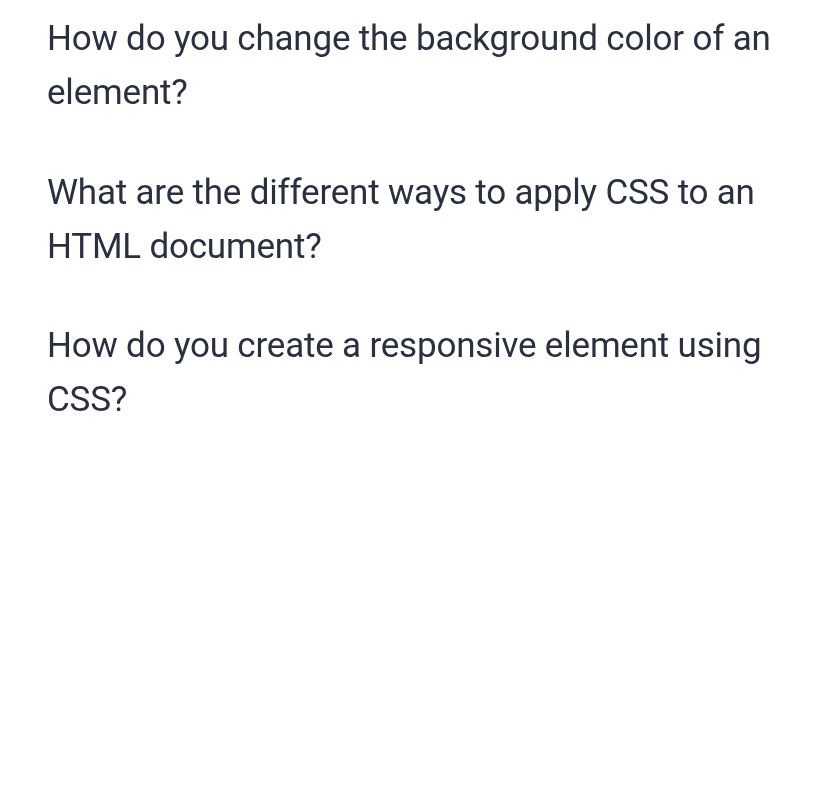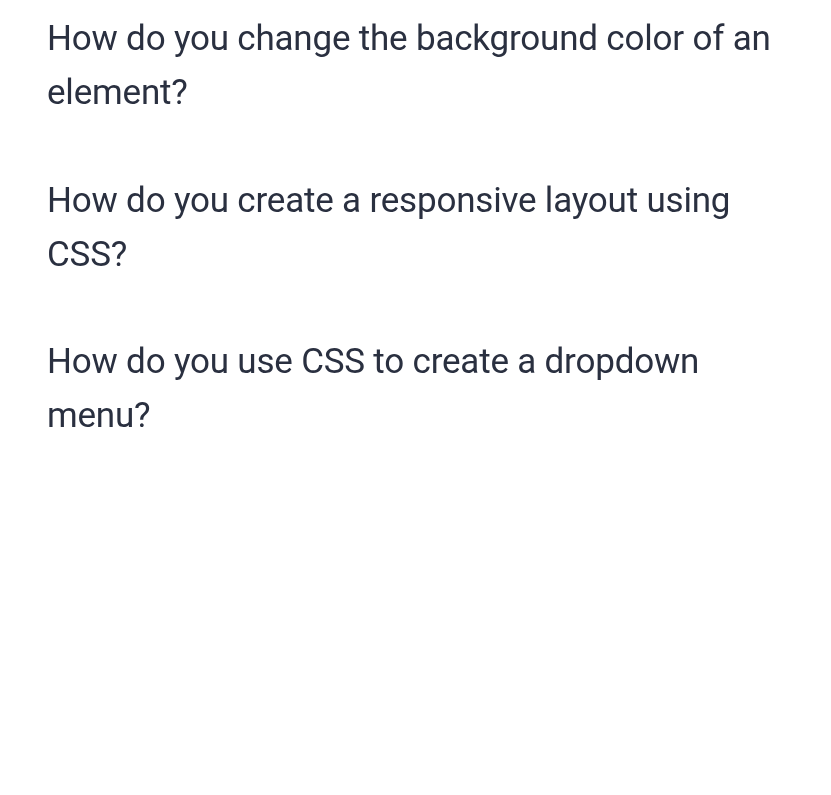--- a/index.html
+++ b/index.html
@@ -1,19 +1,18 @@
 <!DOCTYPE html>
 <html><head>
   <meta charset="utf-8">
   <style>
     * {
       margin: 3px;
       padding: 0;
       box-sizing: border-box;
-      gap: 8px;
     }
     body {
       width: 831px;
       height: 795px;
       background: #ffffff;
       font-family: -apple-system, BlinkMacSystemFont, "Segoe UI", Roboto, "Helvetica Neue", Arial, sans-serif;
       padding: 0 35px;
       overflow: hidden;
     }
     .question-list {
@@ -30,15 +29,15 @@
     }
     .question-item:last-child {
       margin-bottom: 0;
     }
   </style>
 </head>
 <body>
 
 <div class="question-list">
   <div class="question-item">How do you change the background color of an element?</div>
-  <div class="question-item">How do you create a responsive layout using CSS?</div>
-  <div class="question-item">How do you use CSS to create a dropdown menu?</div>
+  <div class="question-item">What are the different ways to apply CSS to an HTML document?</div>
+  <div class="question-item">How do you create a responsive element using CSS?</div>
 </div>
 
 </body></html>

